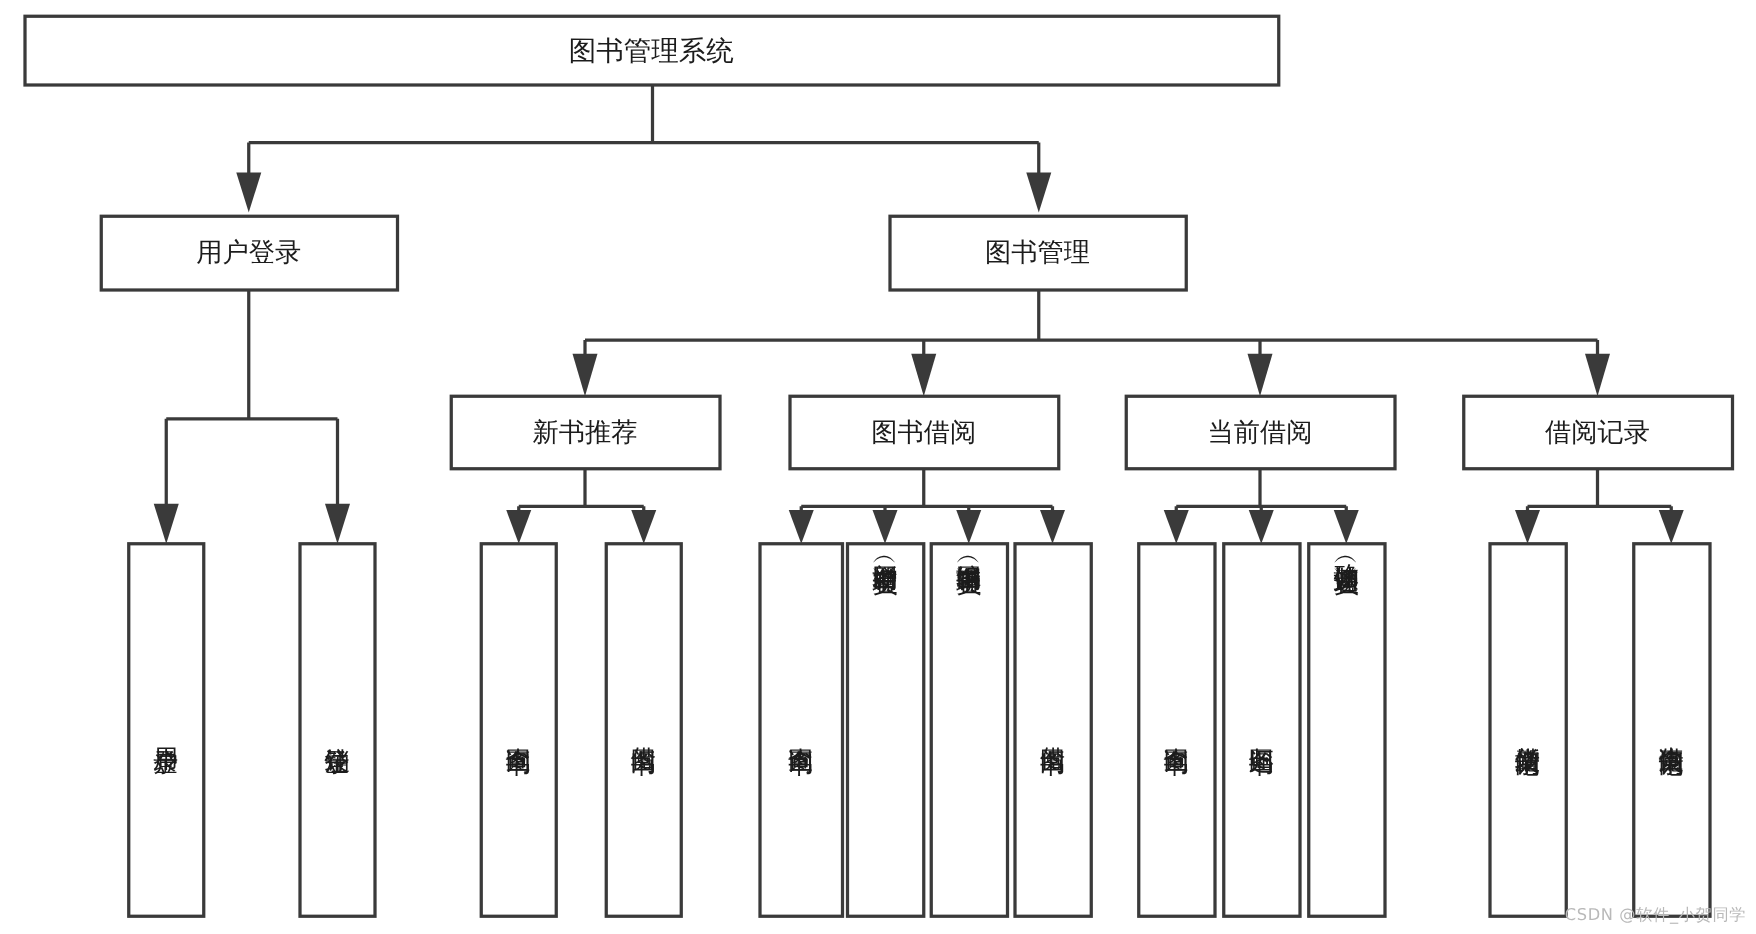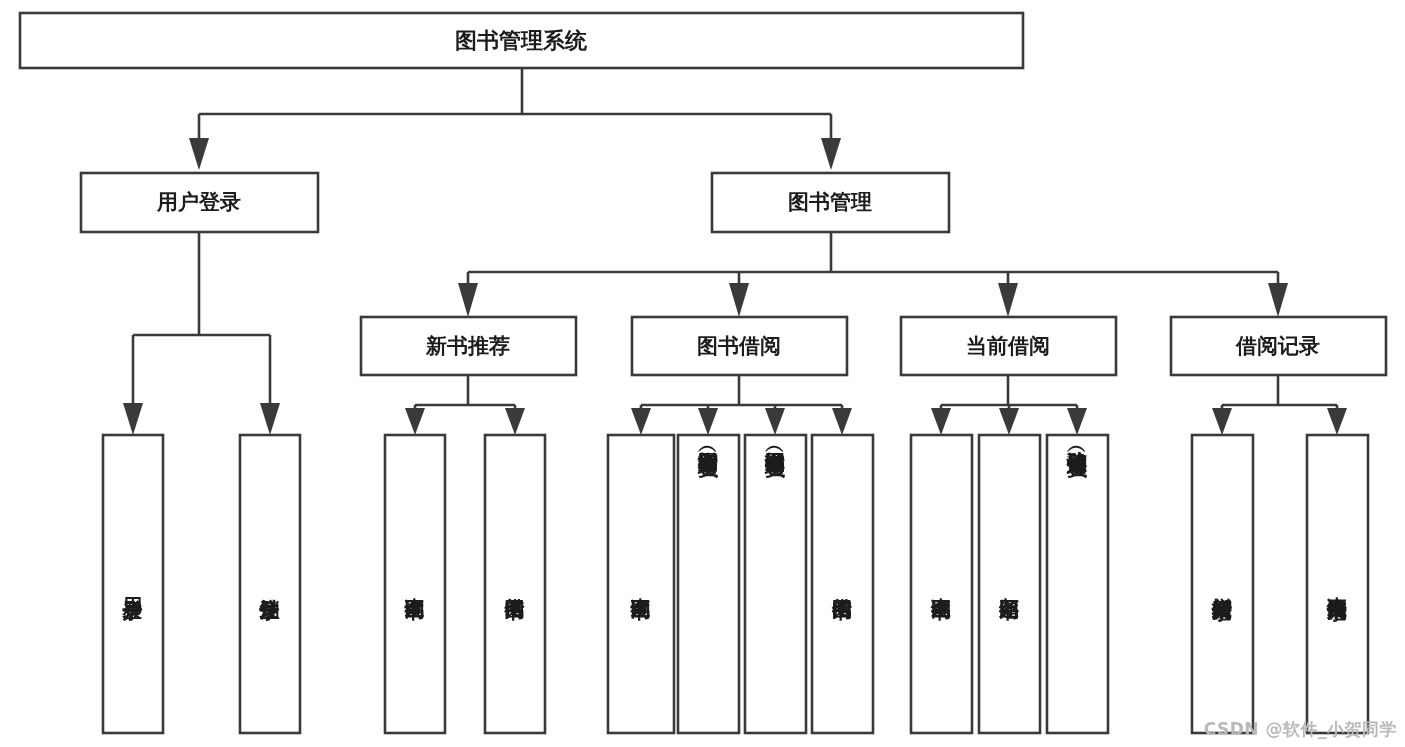--- a/index.html
+++ b/index.html
@@ -13,21 +13,20 @@
     font-family: "DejaVu Sans", "Liberation Sans", sans-serif;
     overflow: hidden;
     position: relative;
   }
   #diagram-root {
     position: absolute;
     left: 0;
     top: 0;
     width: 1405px;
     height: 747px;
-    font-weight: bold;
   }
   svg.flow {
     display: block;
     width: 1405px;
     height: 747px;
   }
   .node-rect {
     fill: #ffffff;
     stroke: #3a3a3a;
     stroke-width: 2.6;
@@ -68,21 +67,21 @@
     line-height: 1;
     color: #1c1c1c;
     letter-spacing: 1px;
     white-space: nowrap;
   }
   .watermark {
     position: absolute;
     right: 8px;
     bottom: 6px;
     font-family: "DejaVu Sans", "Liberation Sans", sans-serif;
-    font-size: 17px;
+    font-size: 13px;
     color: #b9b9b9;
     letter-spacing: 0.5px;
     white-space: nowrap;
   }
 </style>
 </head>
 <body>
 
 <div id="diagram-root">
 

